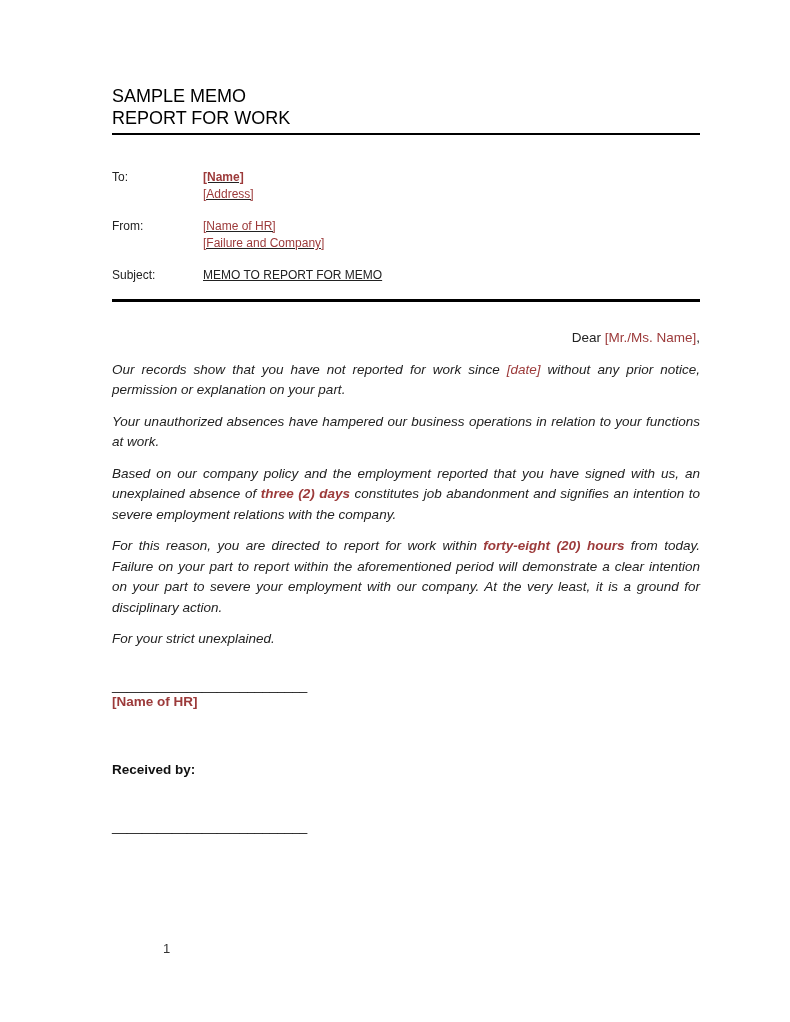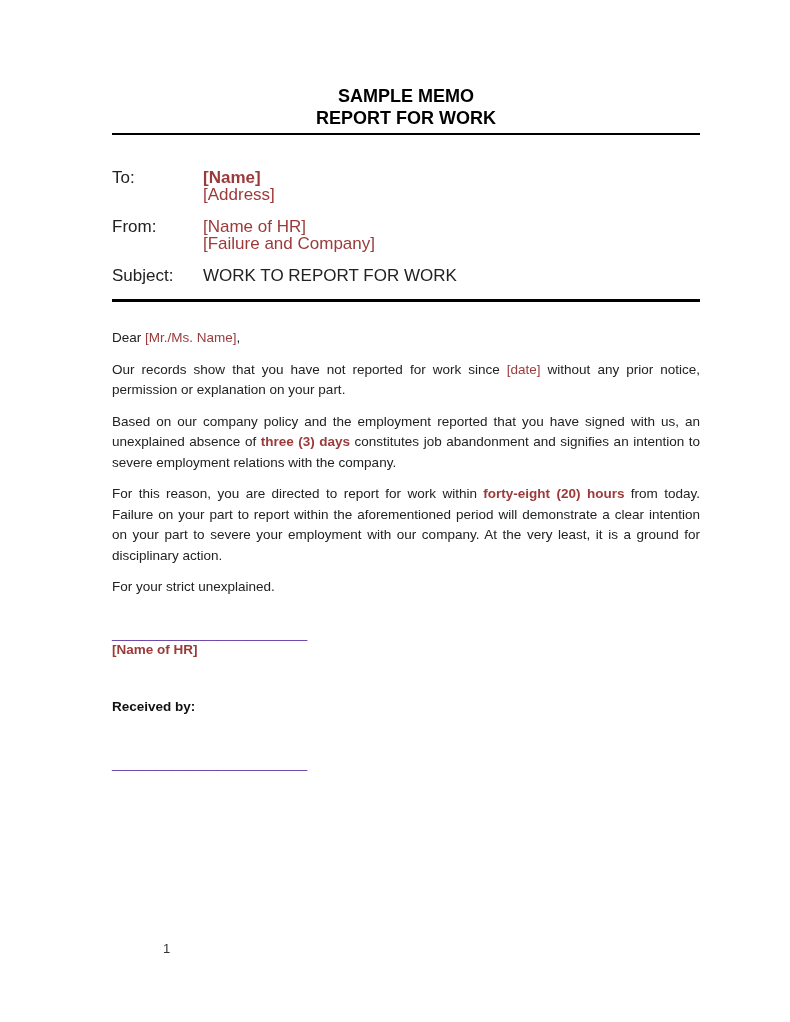--- a/index.html
+++ b/index.html
@@ -17,51 +17,51 @@
     overflow: hidden;
   }
   .content {
     position: absolute;
     left: 112px;
     top: 0;
     width: 588px;
   }
   .title {
     margin: 85px 0 0 0;
-    text-align: center;
+    text-align: left;
     font-size: 18px;
     line-height: 22px;
-    font-weight: bold;
+    font-weight: normal;
     color: #000000;
   }
   .title-line { display: block; }
   .rule {
     border: none;
     margin: 0;
     background: #000000;
   }
   .rule-thin  { height: 2px; margin-top: 4px; }
   .rule-thick { height: 3px; margin-top: 14px; }
-  .meta { margin-top: 34px; font-size: 17px; line-height: 17px; }
+  .meta { margin-top: 34px; font-size: 12px; line-height: 17px; }
   .meta-row { display: flex; margin-bottom: 15px; }
   .meta-label { width: 91px; flex: 0 0 91px; color: #222222; }
-  .meta-value { flex: 1; }
+  .meta-value { flex: 1; text-decoration: underline; }
   .red  { color: #9c3a3a; }
   .bold { font-weight: bold; }
   .body-text { margin-top: 26px; font-size: 13.5px; line-height: 20.5px; }
-  .para { margin: 0 0 11px 0; text-align: justify; }
-  .salutation { margin: 0 0 11px 0; text-align: left; }
+  .para { margin: 0 0 11px 0; text-align: justify; font-style: italic; }
+  .salutation { margin: 0 0 11px 0; text-align: right; }
   .sig-block { margin-top: 27px; font-size: 13.5px; line-height: 16.5px; }
   .sig-line {
-    color: #4c1d95;
+    color: #000000;
     letter-spacing: 0;
     white-space: pre;
     line-height: 17px;
   }
-  .received { margin-top: 41px; font-weight: bold; color: #111111; font-size: 13.5px; }
+  .received { margin-top: 52px; font-weight: bold; color: #111111; font-size: 13.5px; }
   .sig-block-2 { margin-top: 41px; font-size: 13.5px; line-height: 16.5px; }
   .footer-page-number {
     position: absolute;
     left: 163px;
     top: 941px;
     font-size: 13px;
     color: #333333;
   }
 </style>
 </head>
@@ -86,33 +86,34 @@
       </div>
       <div class="meta-row">
         <div class="meta-label">From:</div>
         <div class="meta-value">
           <div class="red">[Name of HR]</div>
           <div class="red">[Failure and Company]</div>
         </div>
       </div>
       <div class="meta-row">
         <div class="meta-label">Subject:</div>
-        <div class="meta-value">WORK TO REPORT FOR WORK</div>
+        <div class="meta-value">MEMO TO REPORT FOR MEMO</div>
       </div>
     </div>
 
     <div class="rule rule-thick"></div>
 
     <div class="body-text">
       <p class="salutation"><span>Dear </span><span class="red">[Mr./Ms. Name]</span><span>,</span></p>
 
       <p class="para"><span>Our records show that you have not reported for work since </span><span class="red">[date]</span><span> without any prior notice, permission or explanation on your part.</span></p>
 
+      <p class="para">Your unauthorized absences have hampered our business operations in relation to your functions at work.</p>
 
-      <p class="para"><span>Based on our company policy and the employment reported that you have signed with us, an unexplained absence of </span><span class="red bold">three (3) days</span><span> constitutes job abandonment and signifies an intention to severe employment relations with the company.</span></p>
+      <p class="para"><span>Based on our company policy and the employment reported that you have signed with us, an unexplained absence of </span><span class="red bold">three (2) days</span><span> constitutes job abandonment and signifies an intention to severe employment relations with the company.</span></p>
 
       <p class="para"><span>For this reason, you are directed to report for work within </span><span class="red bold">forty-eight (20) hours</span><span> from today. Failure on your part to report within the aforementioned period will demonstrate a clear intention on your part to severe your employment with our company.  At the very least, it is a ground for disciplinary action.</span></p>
 
       <p class="para">For your strict unexplained.</p>
     </div>
 
     <div class="sig-block">
       <div class="sig-line">__________________________</div>
       <div class="red bold">[Name of HR]</div>
     </div>

